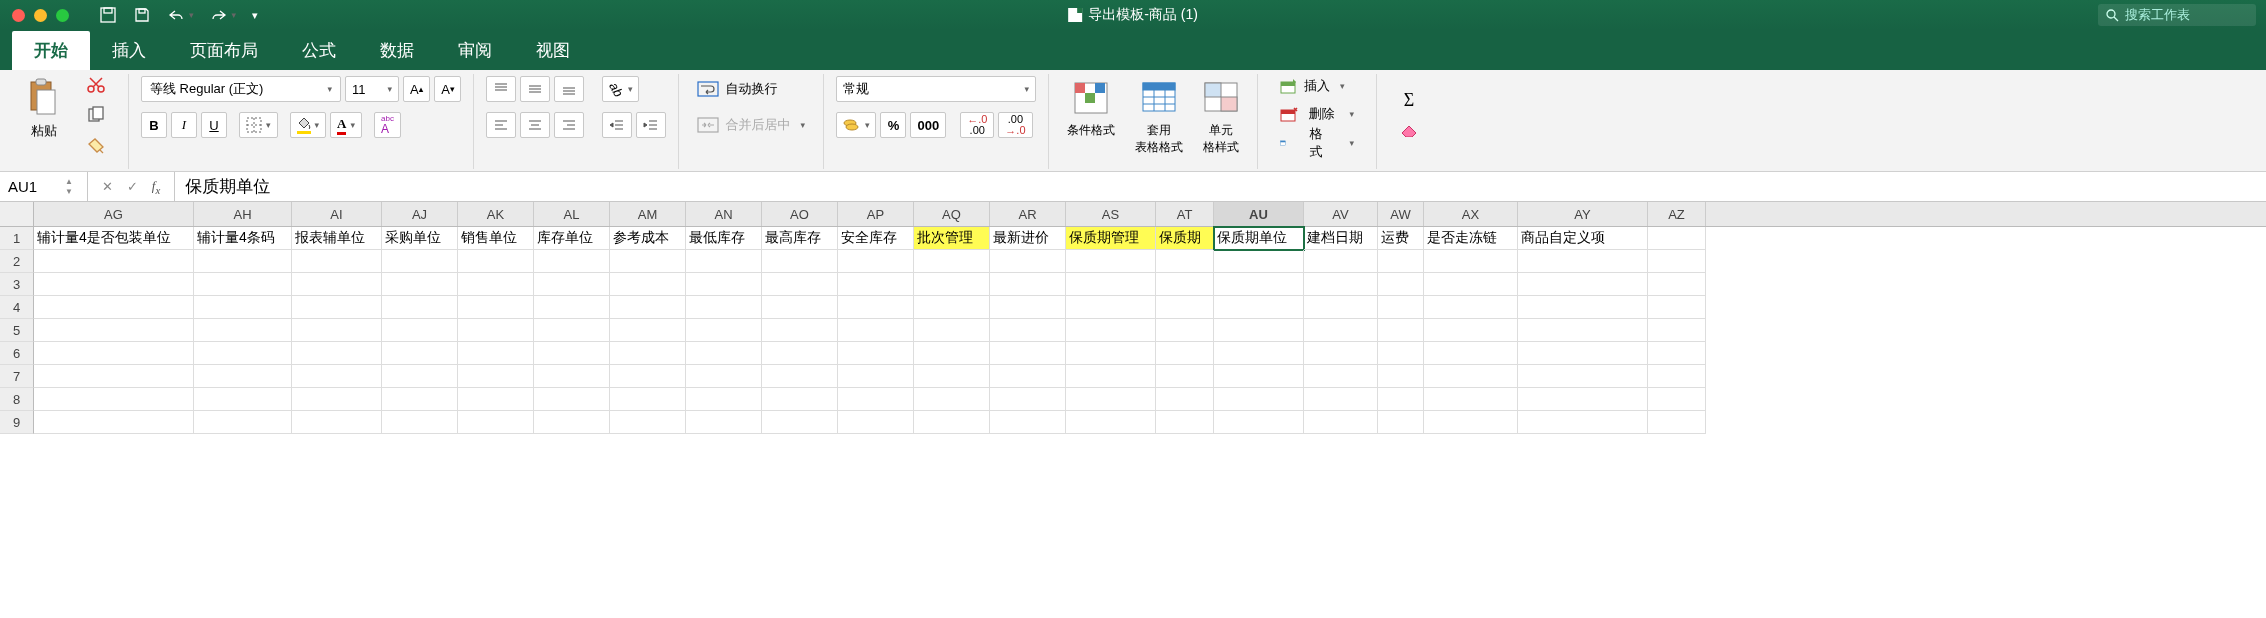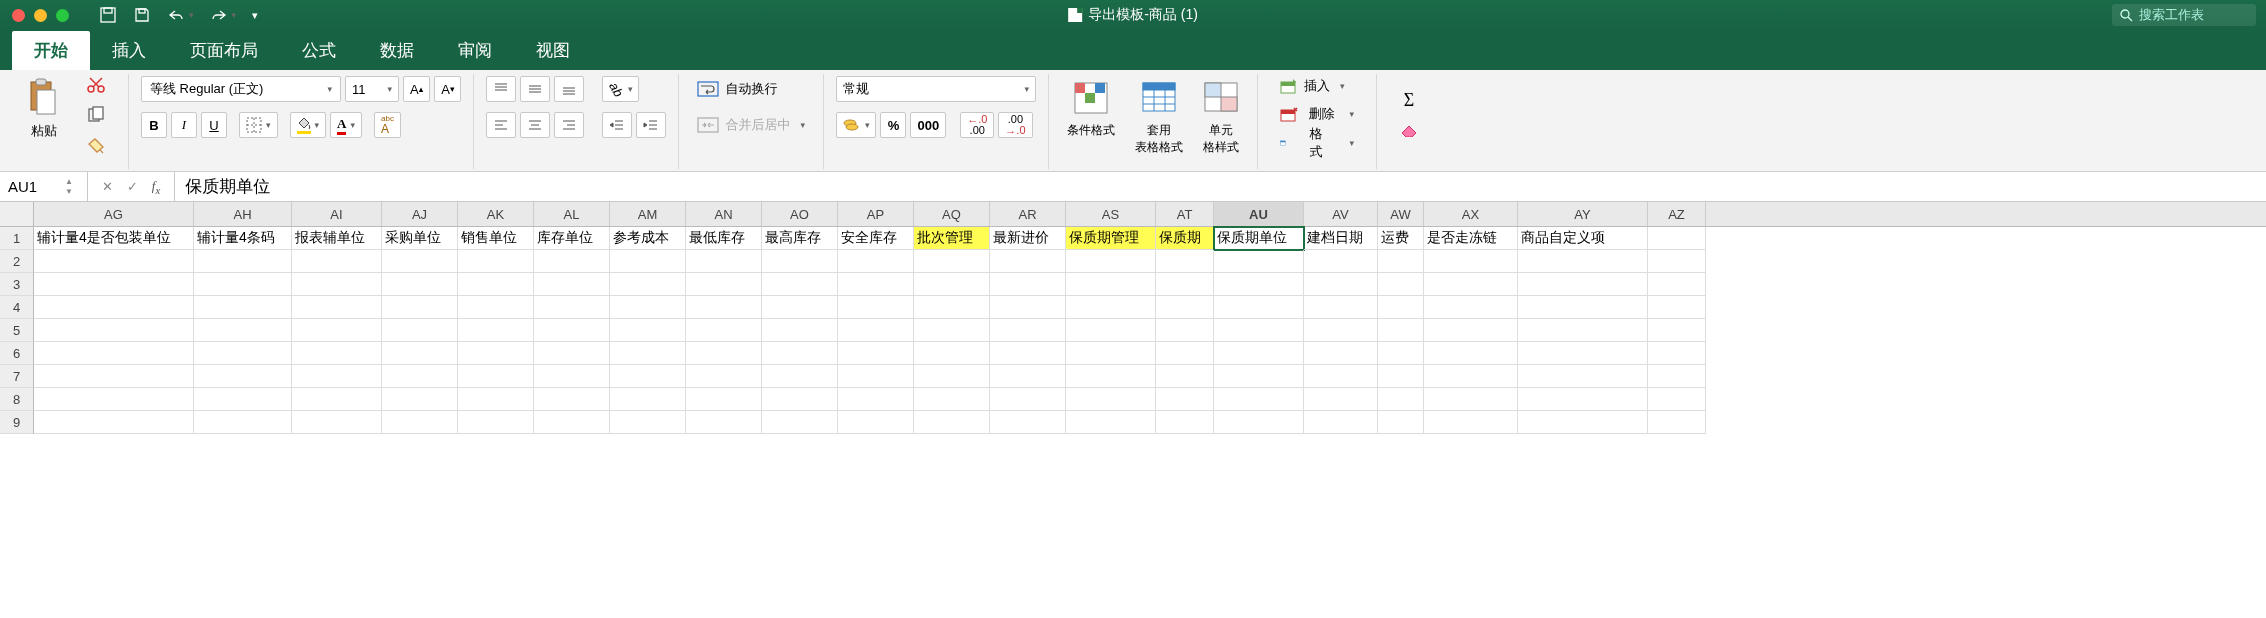--- a/index.html
+++ b/index.html
@@ -10,21 +10,21 @@
   .traffic { display: flex; gap: 9px; padding-left: 12px; align-items: center; }
   .dot { width: 13px; height: 13px; border-radius: 50%; }
   .dot.red { background: #ff5f57; }
   .dot.yellow { background: #febc2e; }
   .dot.green { background: #28c840; }
   .qat { display: flex; gap: 16px; margin-left: 30px; align-items: center; }
   .qat .qbtn { color: #fff; display: inline-flex; align-items: center; }
   .title-center { position: absolute; left: 50%; transform: translateX(-50%); display: flex; align-items: center; gap: 6px; font-size: 14px; }
   .file-icon { width: 14px; height: 14px; background: #fff; display: inline-block; position: relative; }
   .file-icon::after { content: ""; position: absolute; right: 0; top: 0; width: 5px; height: 5px; background: #217346; }
-  .searchbox { margin-left: auto; margin-right: 10px; display: flex; align-items: center; gap: 6px; background: rgba(255,255,255,0.1); padding: 2px 8px; border-radius: 3px; color: #cfe; width: 144px; height: 22px; }
+  .searchbox { margin-left: auto; margin-right: 10px; display: flex; align-items: center; gap: 6px; background: rgba(255,255,255,0.1); padding: 2px 8px; border-radius: 3px; color: #cfe; width: 158px; height: 22px; }
   
   
   .tabbar { height: 40px; background: #176243; display: flex; align-items: flex-end; padding-left: 12px; }
   .tab { color: #fff; padding: 8px 22px; font-size: 17px; cursor: pointer; }
   .tab.active { background: #fff; color: #1a6b48; font-weight: 600; border-radius: 2px 2px 0 0; }
   
   
   .ribbon { height: 102px; background: #f3f3f3; border-bottom: 1px solid #d0d0d0; display: flex; padding: 4px 8px 2px 8px; }
   .group { display: flex; flex-direction: column; justify-content: space-between; border-right: 1px solid #d8d8d8; padding: 2px 12px; }
   .group-content { display: flex; gap: 8px; align-items: flex-start; height: 78px; }
@@ -32,21 +32,21 @@
   .bigicon { width: 36px; height: 40px; display: flex; align-items: center; justify-content: center; font-size: 28px; }
   .stack { display: flex; flex-direction: column; gap: 6px; justify-content: center; height: 78px; padding: 0 4px; }
   .row { display: flex; gap: 4px; align-items: center; }
   .rbtn { border: 1px solid #c8c8c8; background: #fff; padding: 3px 6px; font-size: 13px; min-width: 26px; height: 26px; display: inline-flex; align-items: center; justify-content: center; cursor: pointer; border-radius: 2px; }
   .rbtn.flat { border: none; background: transparent; }
   .dd::after { content: "▾"; font-size: 9px; margin-left: 4px; color: #666; }
   .fontname { width: 200px; text-align: left; justify-content: space-between; padding: 3px 8px; }
   .fontsize { width: 54px; text-align: left; justify-content: space-between; }
   .underline-yellow { border-bottom: 3px solid #ffd800; padding-bottom: 0; }
   .underline-red { border-bottom: 3px solid #d00; padding-bottom: 0; }
-  .pinyin { color: #a16207; font-size: 12px; line-height: 1; }
+  .pinyin { color: #a21caf; font-size: 12px; line-height: 1; }
   .pinyin small { display: block; font-size: 8px; }
   
   .numfmt { width: 200px; text-align: left; justify-content: space-between; }
   .disabled { color: #aaa; }
   
   
   .fbar { height: 30px; border-bottom: 1px solid #c8c8c8; display: flex; align-items: center; background: #fff; }
   .namebox { width: 88px; border-right: 1px solid #c8c8c8; display: flex; align-items: center; height: 100%; }
   .namebox input { border: none; width: 60px; padding: 0 8px; font-size: 15px; outline: none; }
   .nbtns { display: flex; flex-direction: column; width: 18px; }

